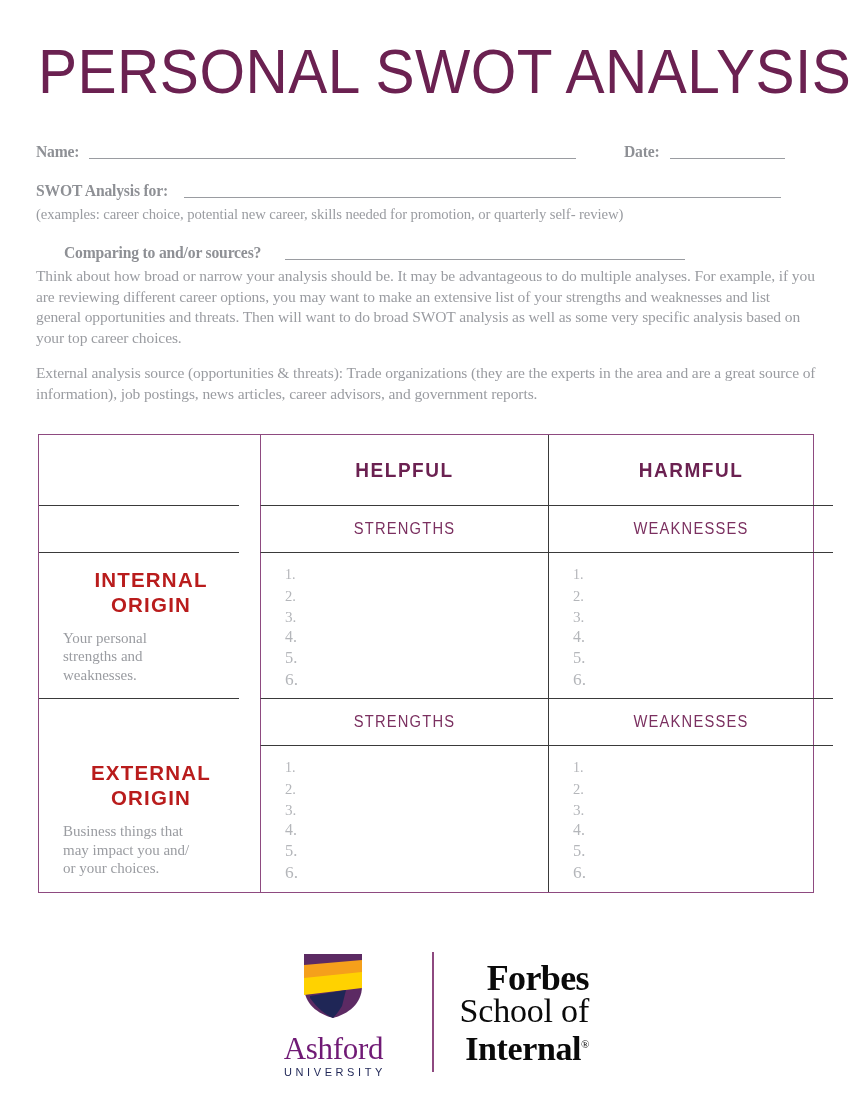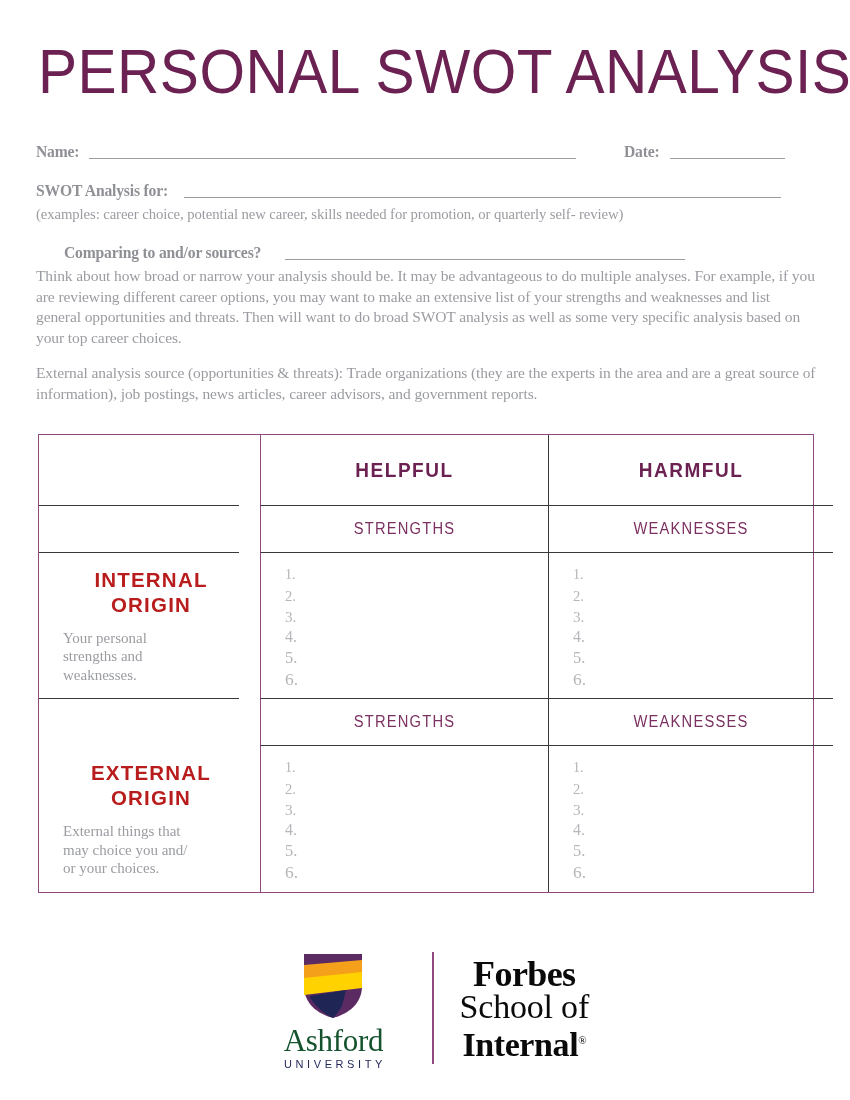--- a/index.html
+++ b/index.html
@@ -200,44 +200,44 @@
   }
   .ashford {
     width: 145px;
     display: flex;
     flex-direction: column;
     align-items: center;
     padding-top: 4px;
   }
   .shield { width: 62px; height: 68px; }
   .ashford-word {
-    color: #14532d;
+    color: #701a75;
     font-family: "Liberation Serif", serif;
     font-size: 31px;
     line-height: 33px;
-    margin-top: 4px;
+    margin-top: 12px;
     letter-spacing: -0.3px;
   }
   .ashford-univ {
     color: #1f2656;
     font-family: "Liberation Sans", sans-serif;
     font-size: 11px;
     letter-spacing: 3.6px;
     margin-top: 1px;
     padding-left: 3px;
   }
   .divider {
     width: 1.6px;
     background: #8e4a80;
     margin: 4px 26px 6px 26px;
   }
   .forbes {
     display: flex;
     flex-direction: column;
-    align-items: center;
+    align-items: flex-end;
     justify-content: center;
     color: #0a0a0a;
     padding-top: 2px;
   }
   .forbes-1 {
     font-family: "Liberation Serif", serif;
     font-weight: bold;
     font-size: 36px;
     line-height: 36px;
     letter-spacing: -0.6px;
@@ -360,21 +360,21 @@
       </div>
     </div>
 
     <div class="mrow body-row">
       <div class="mcell col-a">
         <div class="origin-cell">
           <div class="origin-title">
             <span>EXTERNAL</span><br>
             <span>ORIGIN</span>
           </div>
-          <div class="origin-sub">External things that may choice you and/ or your choices.</div>
+          <div class="origin-sub">Business things that may impact you and/ or your choices.</div>
         </div>
       </div>
       <div class="mcell col-b">
         <div class="numbers">
           <div>1.</div>
           <div>2.</div>
           <div>3.</div>
           <div>4.</div>
           <div>5.</div>
           <div>6.</div>

